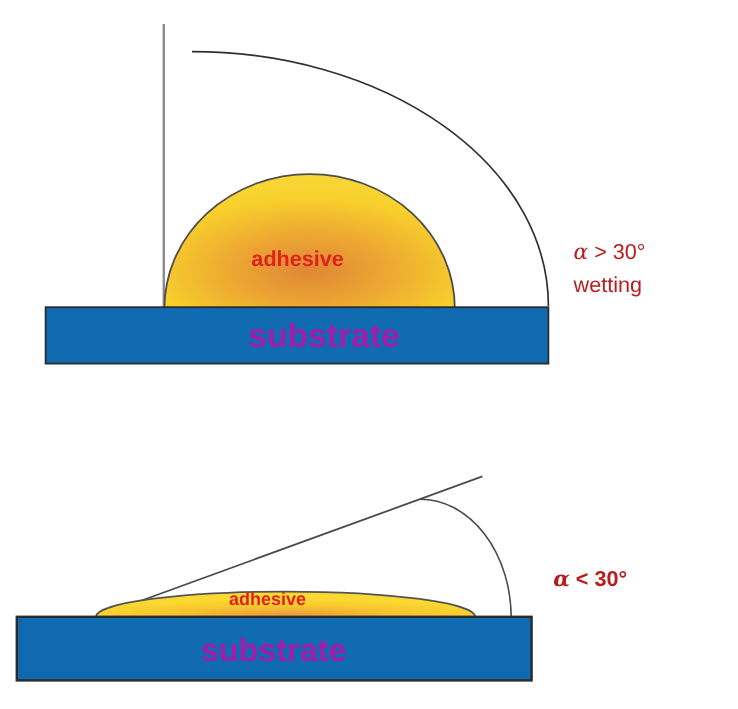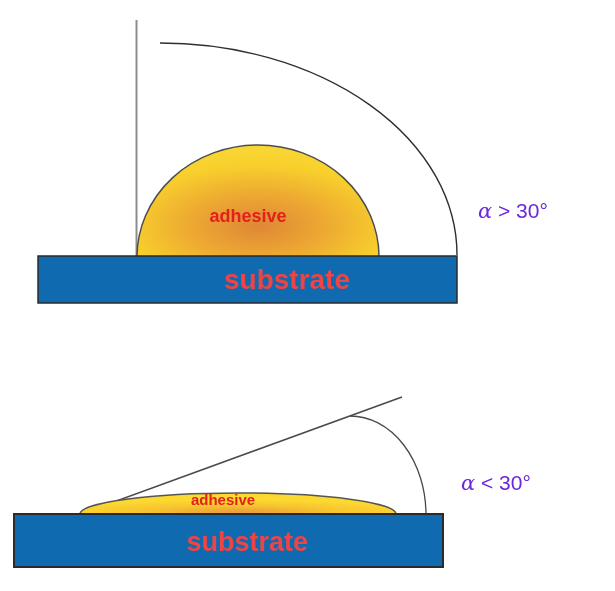--- a/index.html
+++ b/index.html
@@ -13,35 +13,35 @@
   .stage svg{position:absolute;left:0;top:0;}
   .label{position:absolute;}
   .adhesive-label{
     color:#e2211c;
     font-weight:bold;
     text-align:center;
   }
   .adhesive-top{left:195px;top:207px;width:106px;font-size:18px;line-height:19px;}
   .adhesive-bottom{left:188px;top:492px;width:70px;font-size:15px;line-height:16px;}
   .substrate-label{
-    color:#ef4444;
+    color:#a21caf;
     font-weight:bold;
-    text-align:right;
+    text-align:center;
   }
   .substrate-top{left:190px;top:264px;width:160px;font-size:28px;line-height:31px;}
   .substrate-bottom{left:148px;top:527px;width:160px;font-size:27px;line-height:30px;}
   .caption{
     position:absolute;
-    color:#6d28d9;
-    font-size:21px;
+    color:#b91c1c;
+    font-size:18px;
     line-height:27px;
     white-space:nowrap;
   }
   .caption-top{left:478px;top:197px;}
-  .caption-bottom{left:461px;top:469px;}
+  .caption-bottom{left:461px;top:469px;font-weight:bold;}
   .alpha{font-family:"DejaVu Serif", serif;font-style:italic;}
 </style>
 </head>
 <body>
 
 <div class="stage">
 
   <svg width="615" height="591" viewBox="0 0 615 591">
     <defs>
       <radialGradient id="domeGrad" cx="0.5" cy="0.72" r="0.78">
@@ -73,20 +73,21 @@
 
     <rect x="14" y="514" width="429" height="53" stroke="#2b2b2b" stroke-width="2" fill="#0f6ab0"></rect>
   </svg>
 
   <div class="label adhesive-label adhesive-top">adhesive</div>
 
   <div class="label substrate-label substrate-top">substrate</div>
 
   <div class="caption caption-top">
     <div><span class="alpha">α</span><span> &gt; 30°</span></div>
+    <div>wetting</div>
   </div>
 
   <div class="label adhesive-label adhesive-bottom">adhesive</div>
 
   <div class="label substrate-label substrate-bottom">substrate</div>
 
   <div class="caption caption-bottom">
     <div><span class="alpha">α</span><span> &lt; 30°</span></div>
   </div>
 

